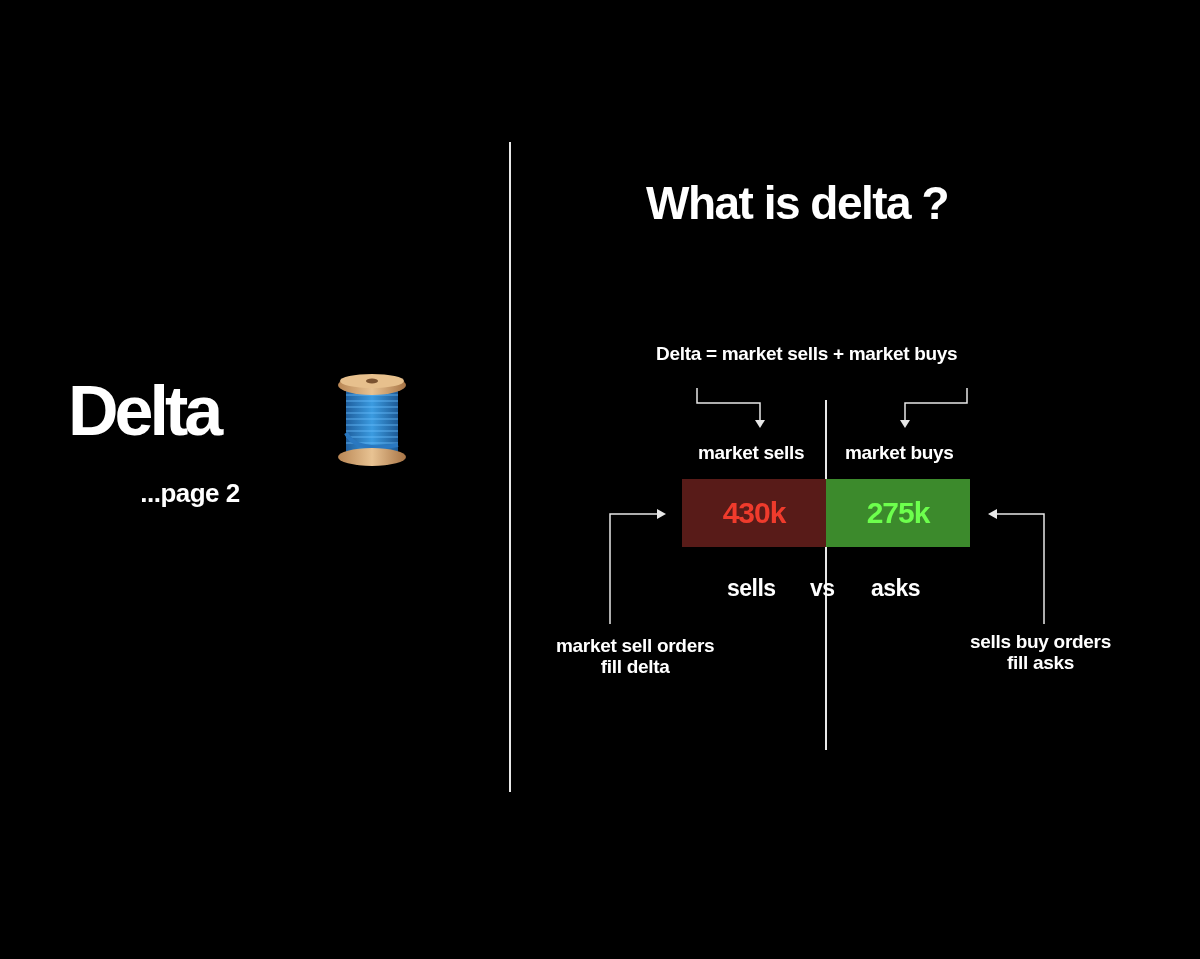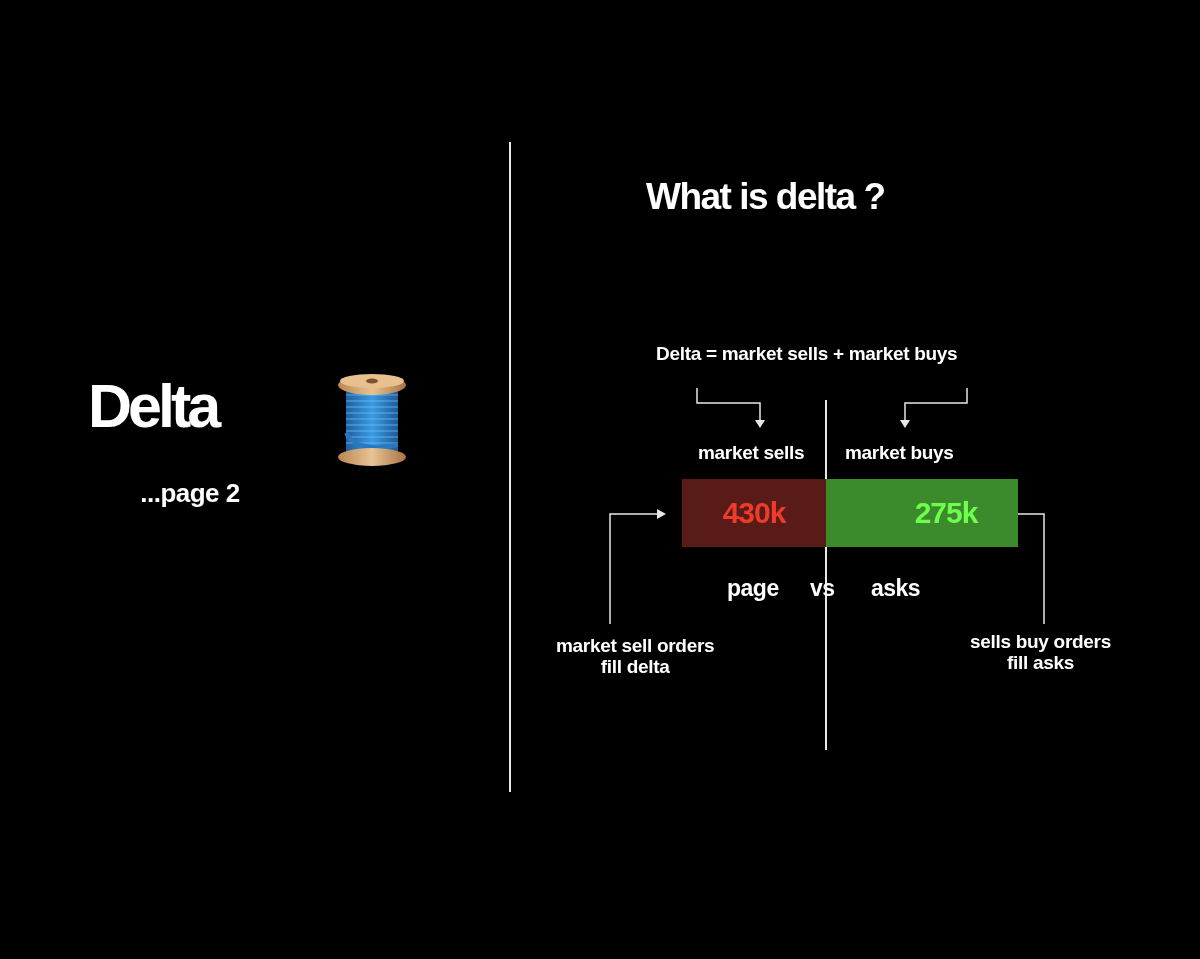--- a/index.html
+++ b/index.html
@@ -1,30 +1,30 @@
 <!DOCTYPE html>
 <html><head>
 <meta charset="utf-8">
 <style>
   html, body { margin:0; padding:0; background:#000; }
   body { width:1200px; height:959px; position:relative; overflow:hidden;
          font-family:"Liberation Sans", "DejaVu Sans", sans-serif; color:#fff; }
   .abs { position:absolute; }
   .b { font-weight:bold; }
-  .title-left { left:68px; top:376px; font-size:61px; letter-spacing:-4px; line-height:1;margin-left:20px; }
+  .title-left { left:68px; top:376px; font-size:70px; letter-spacing:-4px; line-height:1; }
   .spool { left:336px; top:373px; width:72px; height:94px; }
   .subtitle { left:0; width:380px; top:478px; font-size:26px; text-align:center; box-sizing:border-box; letter-spacing:-0.5px; }
   .divider-main { left:509px; top:142px; width:2px; height:650px; background:#e8e8e8; }
-  .title-right { left:646px; top:176px; font-size:37px; letter-spacing:-1.5px; }
+  .title-right { left:646px; top:176px; font-size:46px; letter-spacing:-1.5px; }
   .formula { left:656px; top:343px; font-size:19px; letter-spacing:-0.3px;text-align:center; }
   .divider-mid { left:825px; top:400px; width:2px; height:350px; background:#e8e8e8; }
   .label { font-size:19px; letter-spacing:-0.3px; }
   .box { top:479px; height:68px; display:flex; align-items:center; justify-content:center; font-size:30px; letter-spacing:-1px; }
   .box-sell { left:682px; width:144px; background:#581b18; color:#ef3b2c; }
-  .box-buy { left:826px; width:144px; background:#3c8a2c; color:#6dff4d;padding-left:48px; }
+  .box-buy { left:826px; width:144px; background:#3c8a2c; color:#6dff4d; }
   .word { top:575px; font-size:23px; letter-spacing:-0.5px; }
   .note { font-size:19px; line-height:21px; letter-spacing:-0.3px;text-align:center; }
   svg.lines { position:absolute; left:0; top:0; }
 </style>
 </head>
 <body>
 
 <div class="abs title-left b">Delta</div>
 
 <div class="abs spool">
@@ -92,21 +92,21 @@
 <div class="abs label b" style="left:698px; top:442px;">market sells</div>
 <div class="abs label b" style="left:845px; top:442px;">market buys</div>
 
 <div class="abs box box-sell b">
   <span>430k</span>
 </div>
 <div class="abs box box-buy b">
   <span>275k</span>
 </div>
 
-<div class="abs word b" style="left:727px;">page</div>
+<div class="abs word b" style="left:727px;">sells</div>
 <div class="abs word b" style="left:810px;text-align:center;">vs</div>
 <div class="abs word b" style="left:871px;">asks</div>
 
 <div class="abs note b" style="left:556px; top:635px;">
   <div>market sell orders</div>
   <div>fill delta</div>
 </div>
 <div class="abs note b" style="left:970px; top:631px;">
   <div>sells buy orders</div>
   <div>fill asks</div>

